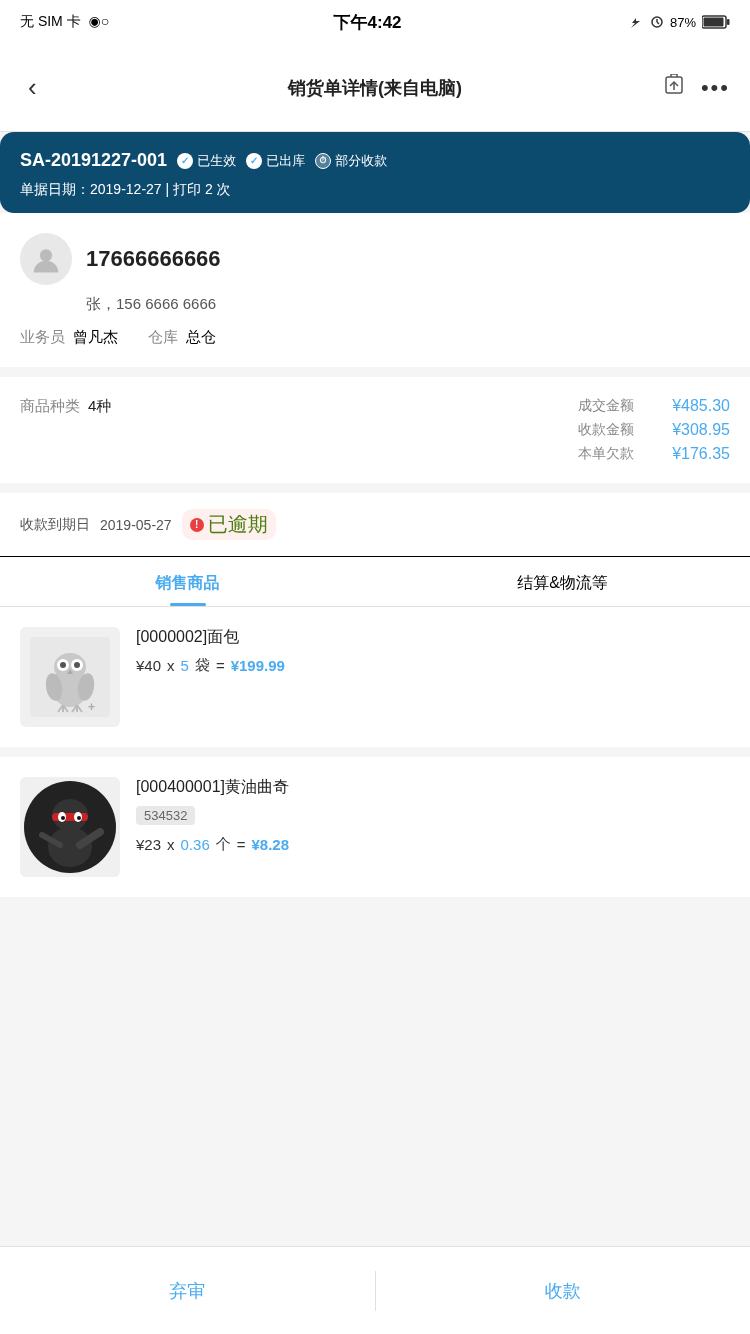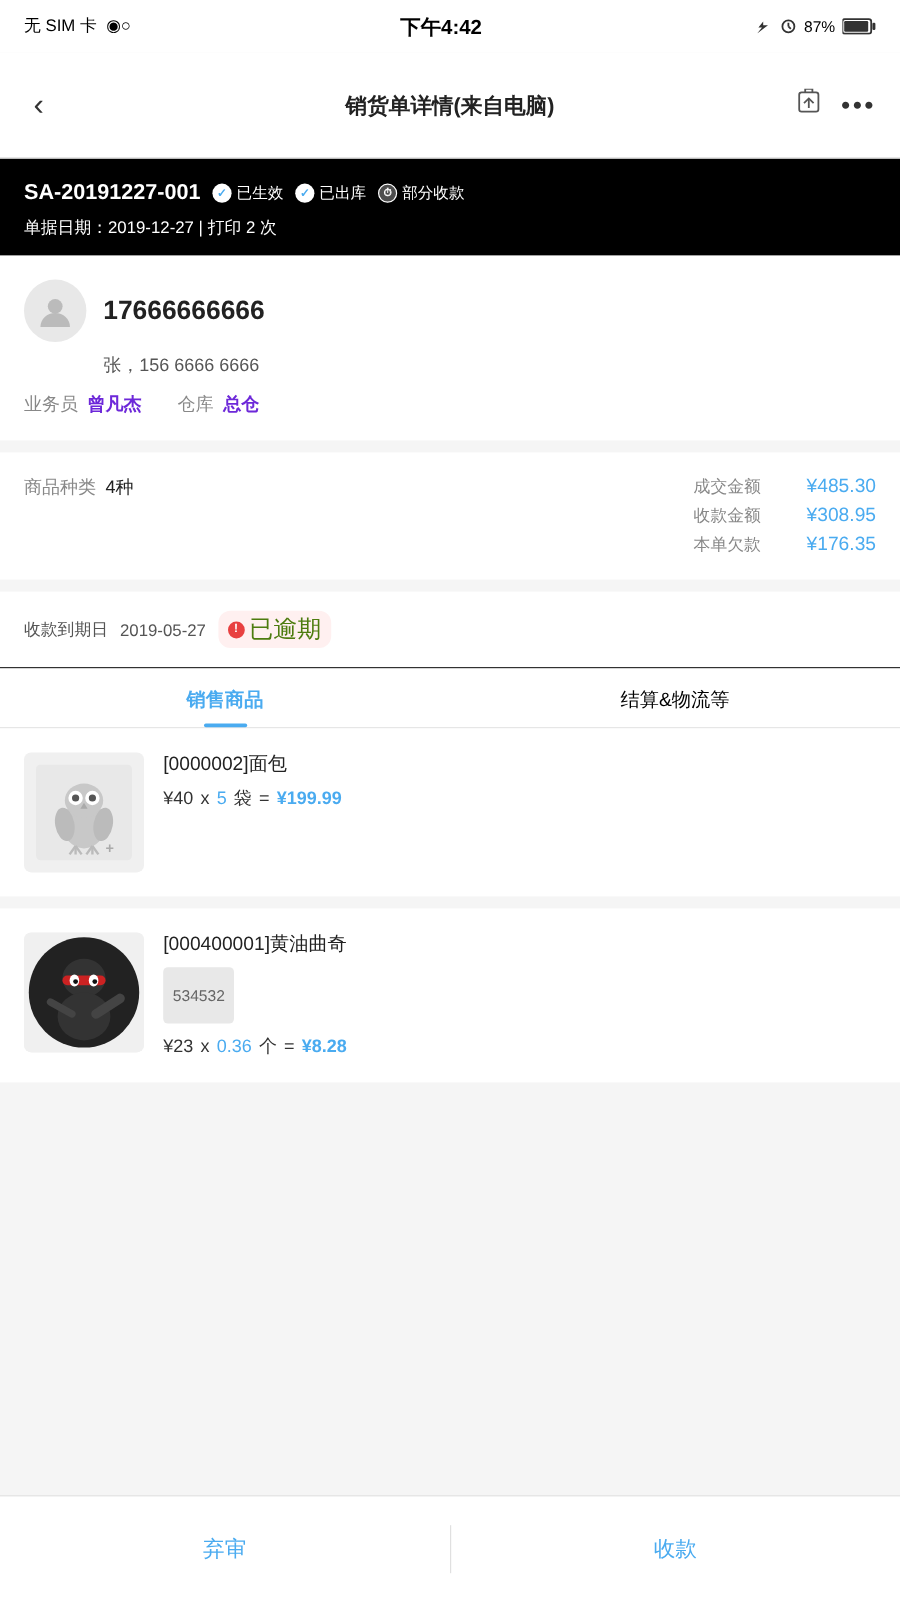--- a/index.html
+++ b/index.html
@@ -58,22 +58,23 @@
       gap: 16px;
     }
     .nav-icon {
       font-size: 20px;
       color: #555;
       cursor: pointer;
     }
 
     
     .order-header {
-      background: #000000;
+      background: #0c4a6e;
       padding: 18px 20px 14px 20px;
+      border-radius: 14px;
     }
     .order-header-top {
       display: flex;
       align-items: center;
       gap: 10px;
       margin-bottom: 10px;
     }
     .order-id {
       font-size: 18px;
       font-weight: 700;
@@ -155,21 +156,21 @@
       padding-left: 0;
       font-size: 15px;
       color: #555;
     }
     .meta-item {
       display: flex;
       align-items: center;
       gap: 8px;
     }
     .meta-label { color: #888; }
-    .meta-value { color: #6d28d9; font-weight: 700; }
+    .meta-value { color: #000000; font-weight: 400; }
 
     
     .summary-card {
       background: #fff;
       padding: 20px;
       margin-bottom: 10px;
       display: flex;
       justify-content: space-between;
       align-items: flex-start;
     }
@@ -298,21 +299,21 @@
     .product-name {
       font-size: 16px;
       color: #222;
       font-weight: 500;
       margin-bottom: 8px;
     }
     .product-sku-badge {
       display: inline-block;
       background: #e8e8e8;
       border-radius: 4px;
-      padding: 16px 8px;
+      padding: 2px 8px;
       font-size: 13px;
       color: #666;
       margin-bottom: 10px;
     }
     .product-price {
       font-size: 15px;
       color: #333;
       display: flex;
       align-items: center;
       gap: 6px;

